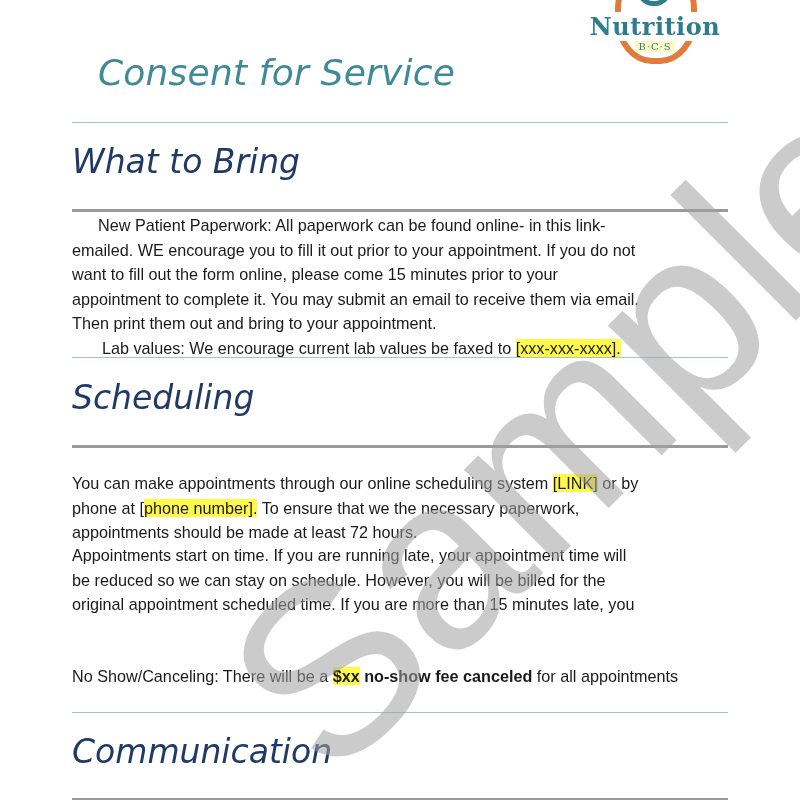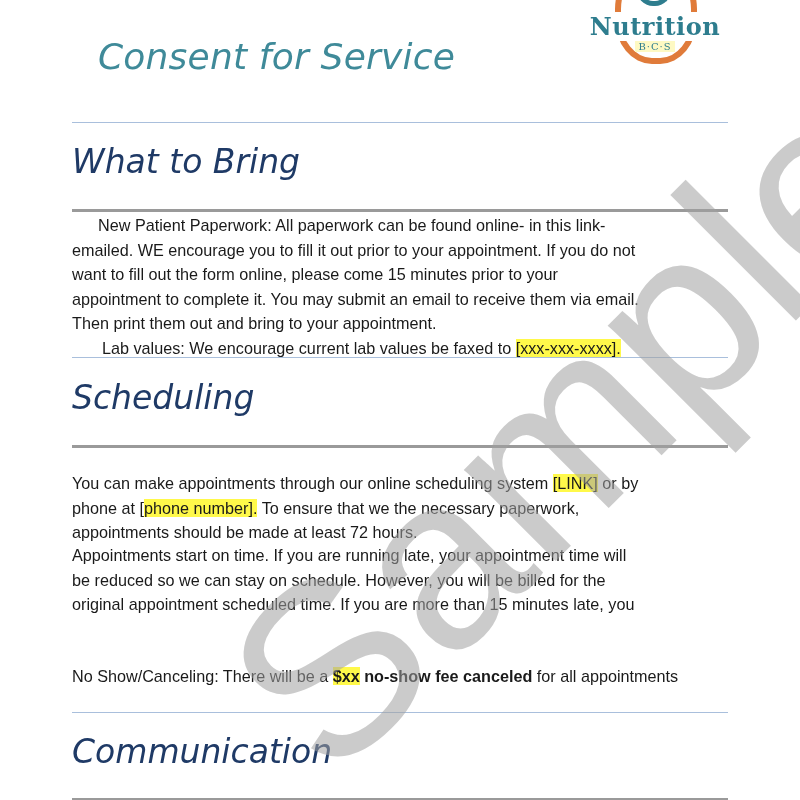--- a/index.html
+++ b/index.html
@@ -1,19 +1,19 @@
 <!DOCTYPE html>
 <html><head>
 <meta charset="utf-8">
 <style>
   html, body { margin:0; padding:0; }
   body { width:800px; height:800px; background:#ffffff; position:relative; overflow:hidden;
          font-family:"Liberation Sans", "DejaVu Sans", sans-serif; color:#1a1a1a; }
   .page { position:absolute; left:0; top:0; width:800px; height:800px; }
-  .doc-title { position:absolute; left:98px; top:36px; font-size:36px; font-style:italic;
+  .doc-title { position:absolute; left:98px; top:52px; font-size:36px; font-style:italic;
                color:#3f8a99; font-family:"DejaVu Sans", sans-serif; font-weight:300; letter-spacing:0.2px; }
   .logo { position:absolute; left:585px; top:0; width:140px; height:68px; }
   .logo .ring { position:absolute; left:30px; top:-36px; width:82px; height:100px; border:6px solid #e07b3a;
                 border-radius:45%; box-sizing:border-box; background:#fff; }
   .logo .leaf { position:absolute; left:52px; top:-10px; width:34px; height:16px; border:5px solid #2e7d8e;
                 border-top:none; border-radius:0 0 20px 20px; box-sizing:border-box; background:#fff; }
   .logo .word { position:absolute; left:0; top:12px; width:140px; text-align:center; font-family:"DejaVu Serif", serif;
                 font-size:24px; font-weight:bold; color:#2e7d8e; background:transparent; letter-spacing:0.5px; }
   .logo .word span { background:#fff; padding:0 2px; }
   .logo .sub { position:absolute; left:0; top:41px; width:140px; text-align:center; font-family:"DejaVu Serif", serif;

